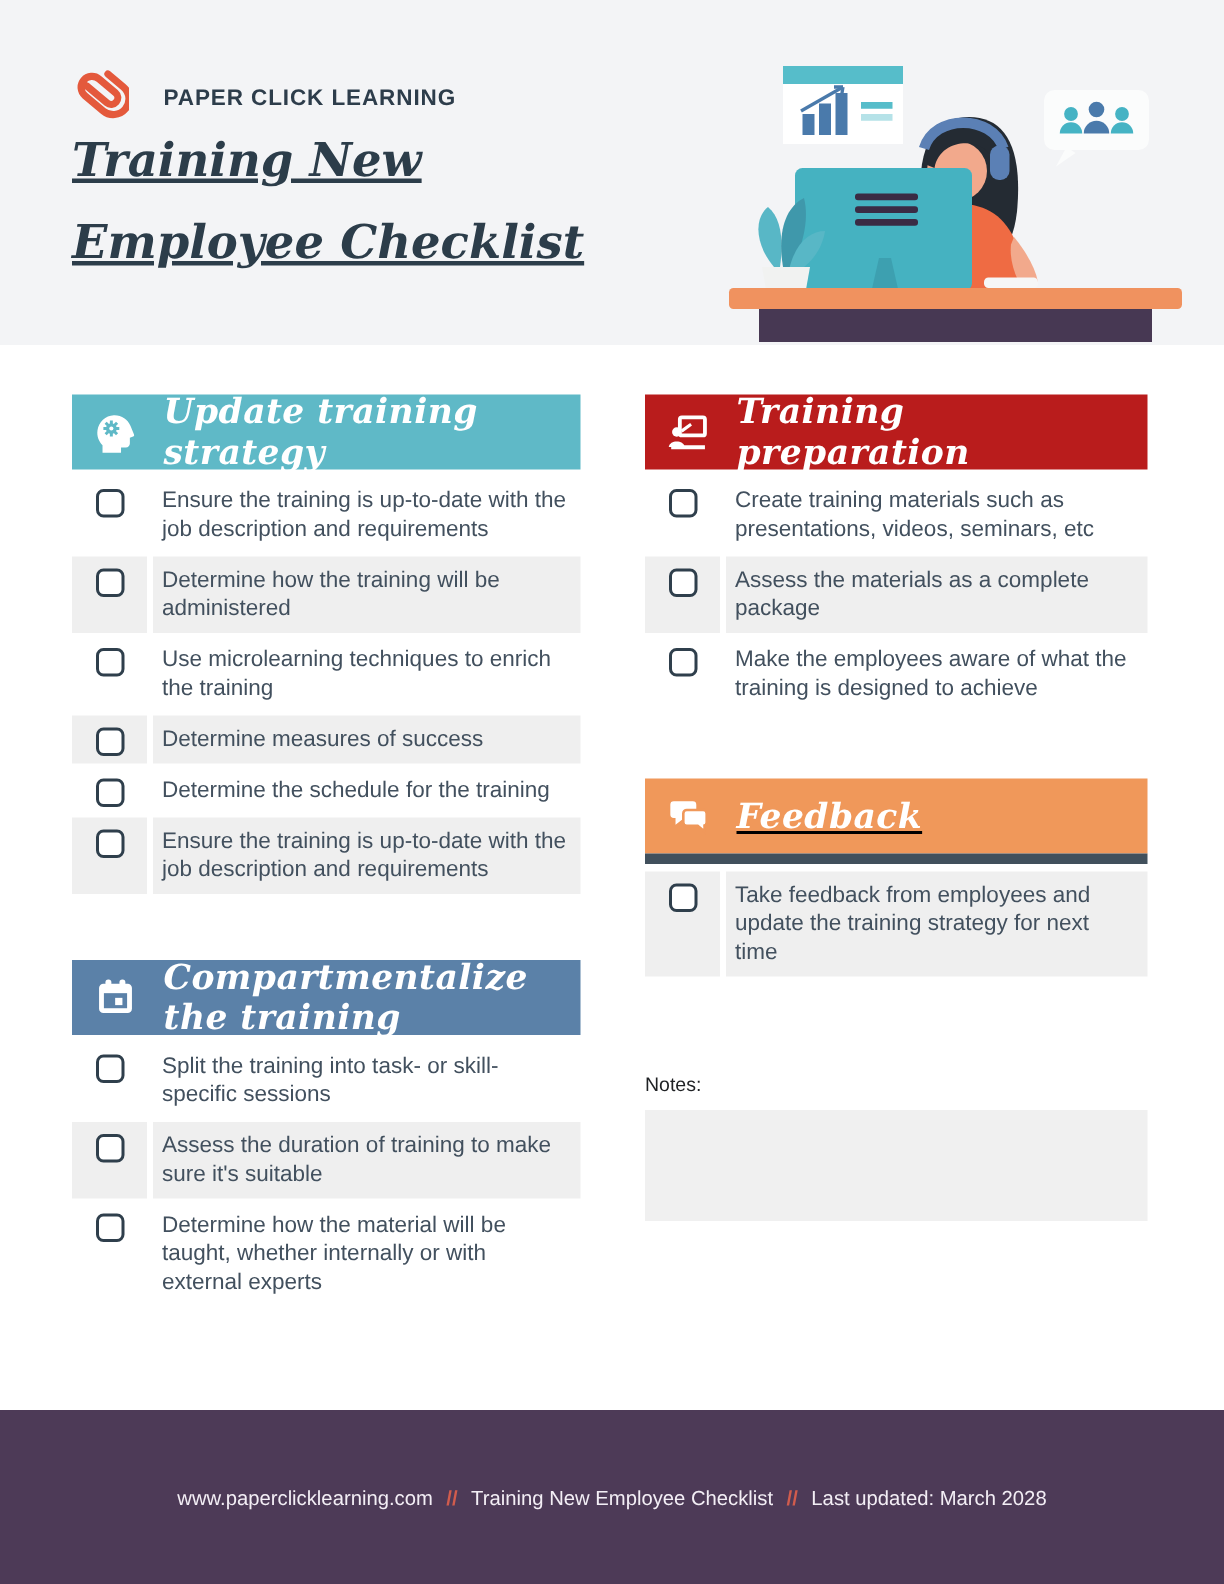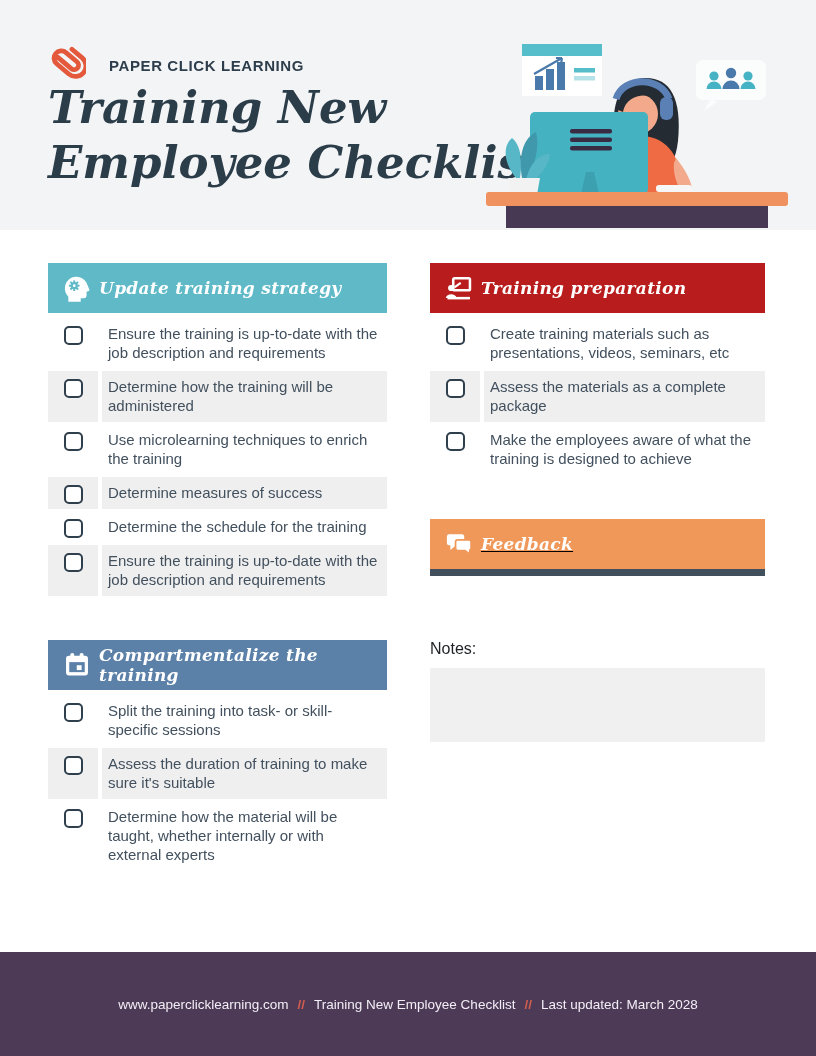--- a/index.html
+++ b/index.html
@@ -4,47 +4,47 @@
 <style>
   html,body{margin:0;padding:0;background:#e9e9e9;}
   .page{position:relative;width:816px;height:1056px;margin:0 auto;background:#ffffff;overflow:hidden;
         font-family:"Liberation Sans",sans-serif;}
   
   .top-band{position:absolute;left:0;top:0;width:816px;height:230px;background:#f3f4f6;}
   .brand-row{position:absolute;left:48px;top:46px;display:flex;align-items:center;gap:23px;}
   .brand-name{font-size:15px;font-weight:bold;letter-spacing:.6px;color:#2d3d4b;}
   .page-title{position:absolute;left:48px;top:80px;
         font-family:"DejaVu Serif",serif;font-style:italic;font-weight:bold;
-        font-size:45px;line-height:55px;color:#2c3d4a;}
+        font-size:31px;line-height:55px;color:#2c3d4a;text-decoration:underline;}
   .hero{position:absolute;left:478px;top:26px;}
   
   .col{position:absolute;top:263px;}
   .col-left{left:48px;width:339px;}
   .col-right{left:430px;width:335px;}
   .section + .section{margin-top:44px;}
   .sec-header{height:50px;display:flex;align-items:center;padding-left:14px;}
   .sec-icon{width:30px;height:30px;display:inline-flex;}
   .sec-icon svg{width:30px;height:30px;}
-  .sec-title{margin-left:7px;color:#ffffff;font-family:"DejaVu Serif",serif;
-        font-style:italic;font-weight:bold;font-size:17px;letter-spacing:.3px;}
+  .sec-title{margin-left:17px;color:#ffffff;font-family:"DejaVu Serif",serif;
+        font-style:italic;font-weight:bold;font-size:23px;letter-spacing:.3px;}
   .header-shadow{height:7px;background:#41505c;}
   .items{margin-top:5px;}
   .item{display:grid;grid-template-columns:50px 4px 1fr;margin-bottom:2px;}
   .item.shaded .cb-cell,.item.shaded .txt-cell{background:#efefef;}
   .cb-cell{display:flex;justify-content:center;padding-top:8px;}
   .checkbox{width:19px;height:19px;border:2px solid #2f3f4c;border-radius:5px;
         background:#ffffff;box-sizing:border-box;cursor:pointer;}
   .txt-cell{padding:6px 8px 7px 6px;}
   .item-text{font-size:15px;line-height:19px;color:#42505e;margin-top:20px;}
   
   .notes{margin-top:64px;}
-  .notes-label{font-size:16px;color:#1f2124;}
+  .notes-label{font-size:13px;color:#1f2124;}
   .notes-box{margin-top:10px;height:74px;background:#f0f0f0;cursor:text;}
   
-  .footer{position:absolute;left:0;bottom:0;width:816px;height:104px;background:#4d3a57;
+  .footer{position:absolute;left:0;bottom:0;width:816px;height:116px;background:#4d3a57;
         display:flex;align-items:center;justify-content:center;}
   .footer-line{font-size:13.5px;color:#f3eef5;display:flex;gap:9px;align-items:center;}
   .footer-sep{color:#d15c4d;font-weight:bold;}
   .footer-url{cursor:pointer;}
 </style>
 </head>
 <body>
 
 <div class="page">
 
@@ -310,20 +310,29 @@
               <svg viewBox="0 0 26 26">
     <path fill="#fff" d="M4.5 4.5h11a2 2 0 0 1 2 2v5.6a2 2 0 0 1-2 2h-5l-5 4v-4h-1a2 2 0 0 1-2-2V6.5a2 2 0 0 1 2-2z"></path>
     <path fill="#fff" stroke="#f0985a" stroke-width="1.5" d="M21.5 9.5h-9.5a2 2 0 0 0-2 2v5.2a2 2 0 0 0 2 2h6.3l4 3.3v-3.3h-.8a2 2 0 0 0 2-2v-5.2a2 2 0 0 0-2-2z"></path>
               </svg>
             </span>
       <span class="sec-title">Feedback</span>
     </div>
     <div class="header-shadow"></div>
     <div class="items">
 
+  <div class="item shaded">
+    <div class="cb-cell">
+      <span class="checkbox" role="checkbox" aria-checked="false"></span>
+    </div>
+    <div class="gap-cell"></div>
+    <div class="txt-cell">
+      <span class="item-text">Take feedback from employees and update the training strategy for next time</span>
+    </div>
+  </div>
 </div>
   </section>
 </div>
     <div class="notes">
       <div class="notes-label">Notes:</div>
       <div class="notes-box"></div>
     </div>
   </div>
 
   <div class="footer">

